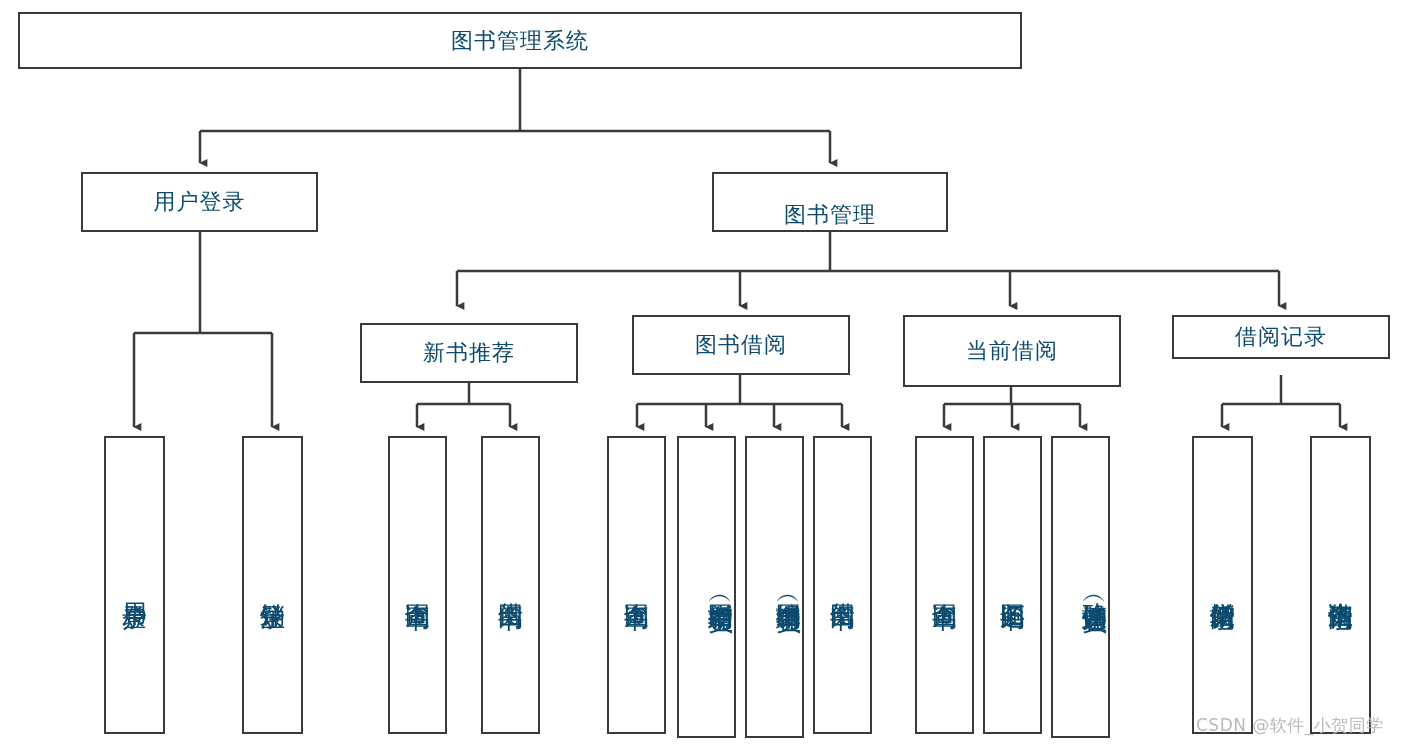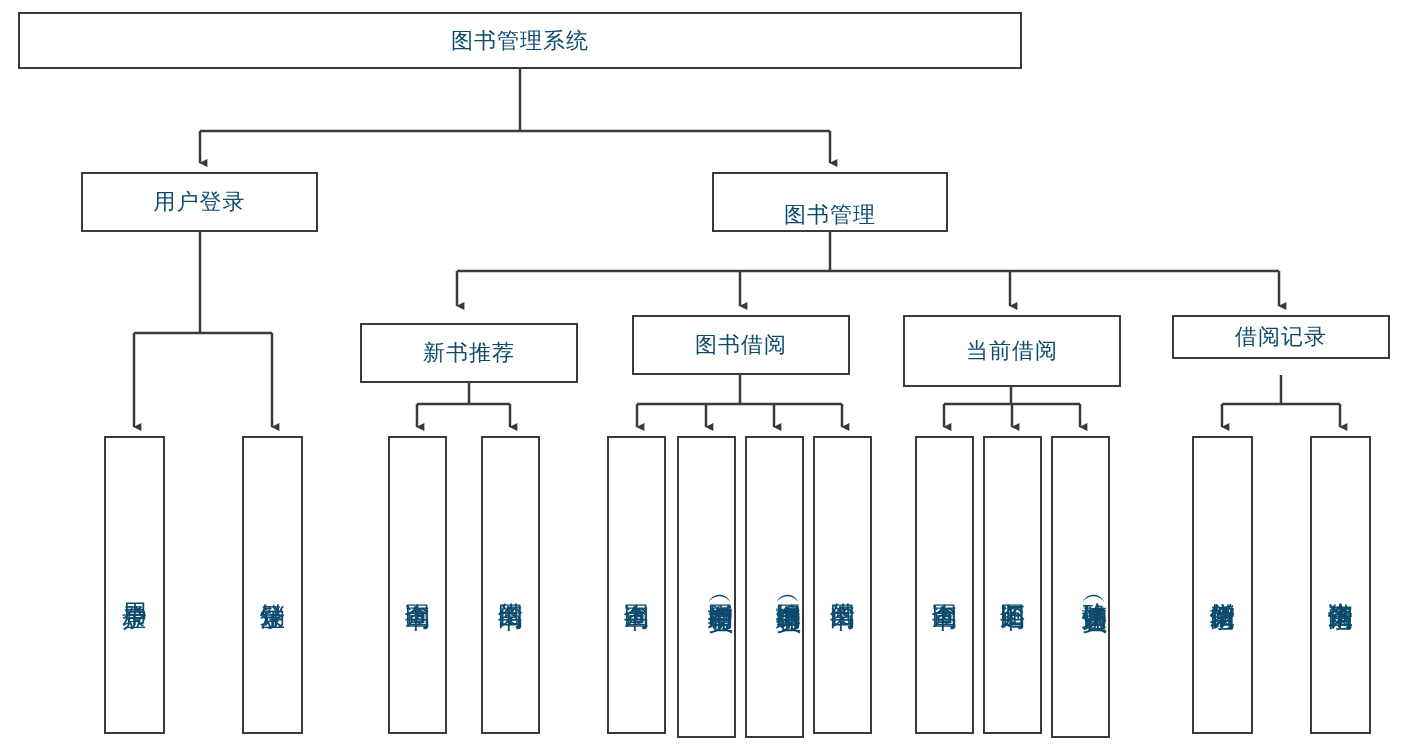--- a/index.html
+++ b/index.html
@@ -178,14 +178,15 @@
         <span class="node-label">确认归还（管理员）</span>
       </div>
       <div class="node vertical" style="left: 1192px; top: 436px; width: 61px; height: 298px;">
         <span class="node-label">新增借阅记录</span>
       </div>
       <div class="node vertical" style="left: 1310px; top: 436px; width: 61px; height: 298px;">
         <span class="node-label">查询借阅记录</span>
       </div>
     </div>
 
+  <div class="watermark" style="left: 1196px; top: 714px; color: rgb(185, 185, 185);">CSDN @软件_小贺同学</div>
 
 </div>
 
 </body></html>

